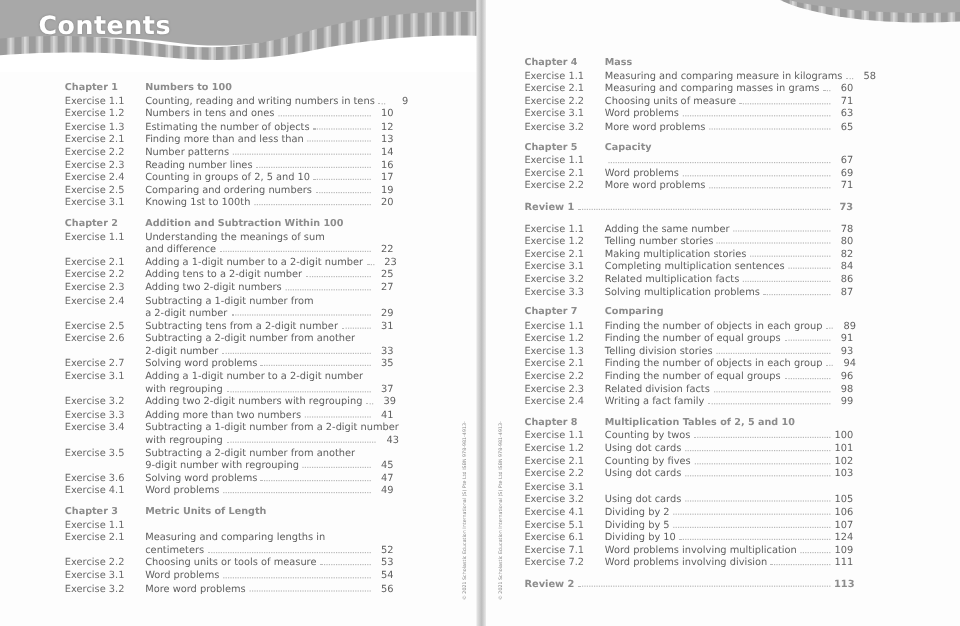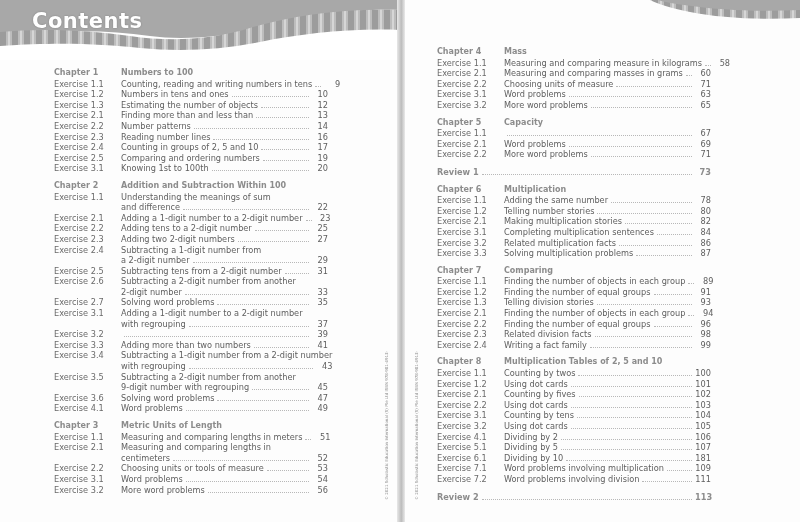--- a/index.html
+++ b/index.html
@@ -279,20 +279,21 @@
               <span class="ex-text">with regrouping</span>
               <span class="dots"></span>
               <span class="page">37</span>
             </div>
           </div>
         </div>
         <div class="row">
           <span class="ex-label">Exercise 3.2</span>
           <div class="ex-body">
             <div class="ex-line">
+              <span class="ex-text">Adding two 2-digit numbers with regrouping</span>
               <span class="dots"></span>
               <span class="page">39</span>
             </div>
           </div>
         </div>
         <div class="row">
           <span class="ex-label">Exercise 3.3</span>
           <div class="ex-body">
             <div class="ex-line">
               <span class="ex-text">Adding more than two numbers</span>
@@ -348,27 +349,20 @@
           </div>
         </div>
       </div>
       <div class="chapter">
         <div class="ch-head">
           <span class="ch-num">Chapter 3</span>
           <span class="ch-title">Metric Units of Length</span>
         </div>
         <div class="row">
           <span class="ex-label">Exercise 1.1</span>
-          <div class="ex-body">
-            <div class="ex-line">
-              <span class="ex-text">Measuring and comparing lengths in meters</span>
-              <span class="dots"></span>
-              <span class="page">51</span>
-            </div>
-          </div>
         </div>
         <div class="row">
           <span class="ex-label">Exercise 2.1</span>
           <div class="ex-body">
             <div class="ex-line">
               <span class="ex-text">Measuring and comparing lengths in</span>
             </div>
             <div class="ex-line">
               <span class="ex-text">centimeters</span>
               <span class="dots"></span>
@@ -500,24 +494,20 @@
             </div>
           </div>
         </div>
       </div>
       <div class="review">
         <span class="ex-text">Review 1</span>
         <span class="dots"></span>
         <span class="page">73</span>
       </div>
       <div class="chapter">
-        <div class="ch-head">
-          <span class="ch-num">Chapter 6</span>
-          <span class="ch-title">Multiplication</span>
-        </div>
         <div class="row">
           <span class="ex-label">Exercise 1.1</span>
           <div class="ex-body">
             <div class="ex-line">
               <span class="ex-text">Adding the same number</span>
               <span class="dots"></span>
               <span class="page">78</span>
             </div>
           </div>
         </div>
@@ -688,27 +678,20 @@
           <div class="ex-body">
             <div class="ex-line">
               <span class="ex-text">Using dot cards</span>
               <span class="dots"></span>
               <span class="page">103</span>
             </div>
           </div>
         </div>
         <div class="row">
           <span class="ex-label">Exercise 3.1</span>
-          <div class="ex-body">
-            <div class="ex-line">
-              <span class="ex-text">Counting by tens</span>
-              <span class="dots"></span>
-              <span class="page">104</span>
-            </div>
-          </div>
         </div>
         <div class="row">
           <span class="ex-label">Exercise 3.2</span>
           <div class="ex-body">
             <div class="ex-line">
               <span class="ex-text">Using dot cards</span>
               <span class="dots"></span>
               <span class="page">105</span>
             </div>
           </div>
@@ -732,21 +715,21 @@
               <span class="page">107</span>
             </div>
           </div>
         </div>
         <div class="row">
           <span class="ex-label">Exercise 6.1</span>
           <div class="ex-body">
             <div class="ex-line">
               <span class="ex-text">Dividing by 10</span>
               <span class="dots"></span>
-              <span class="page">181</span>
+              <span class="page">124</span>
             </div>
           </div>
         </div>
         <div class="row">
           <span class="ex-label">Exercise 7.1</span>
           <div class="ex-body">
             <div class="ex-line">
               <span class="ex-text">Word problems involving multiplication</span>
               <span class="dots"></span>
               <span class="page">109</span>

